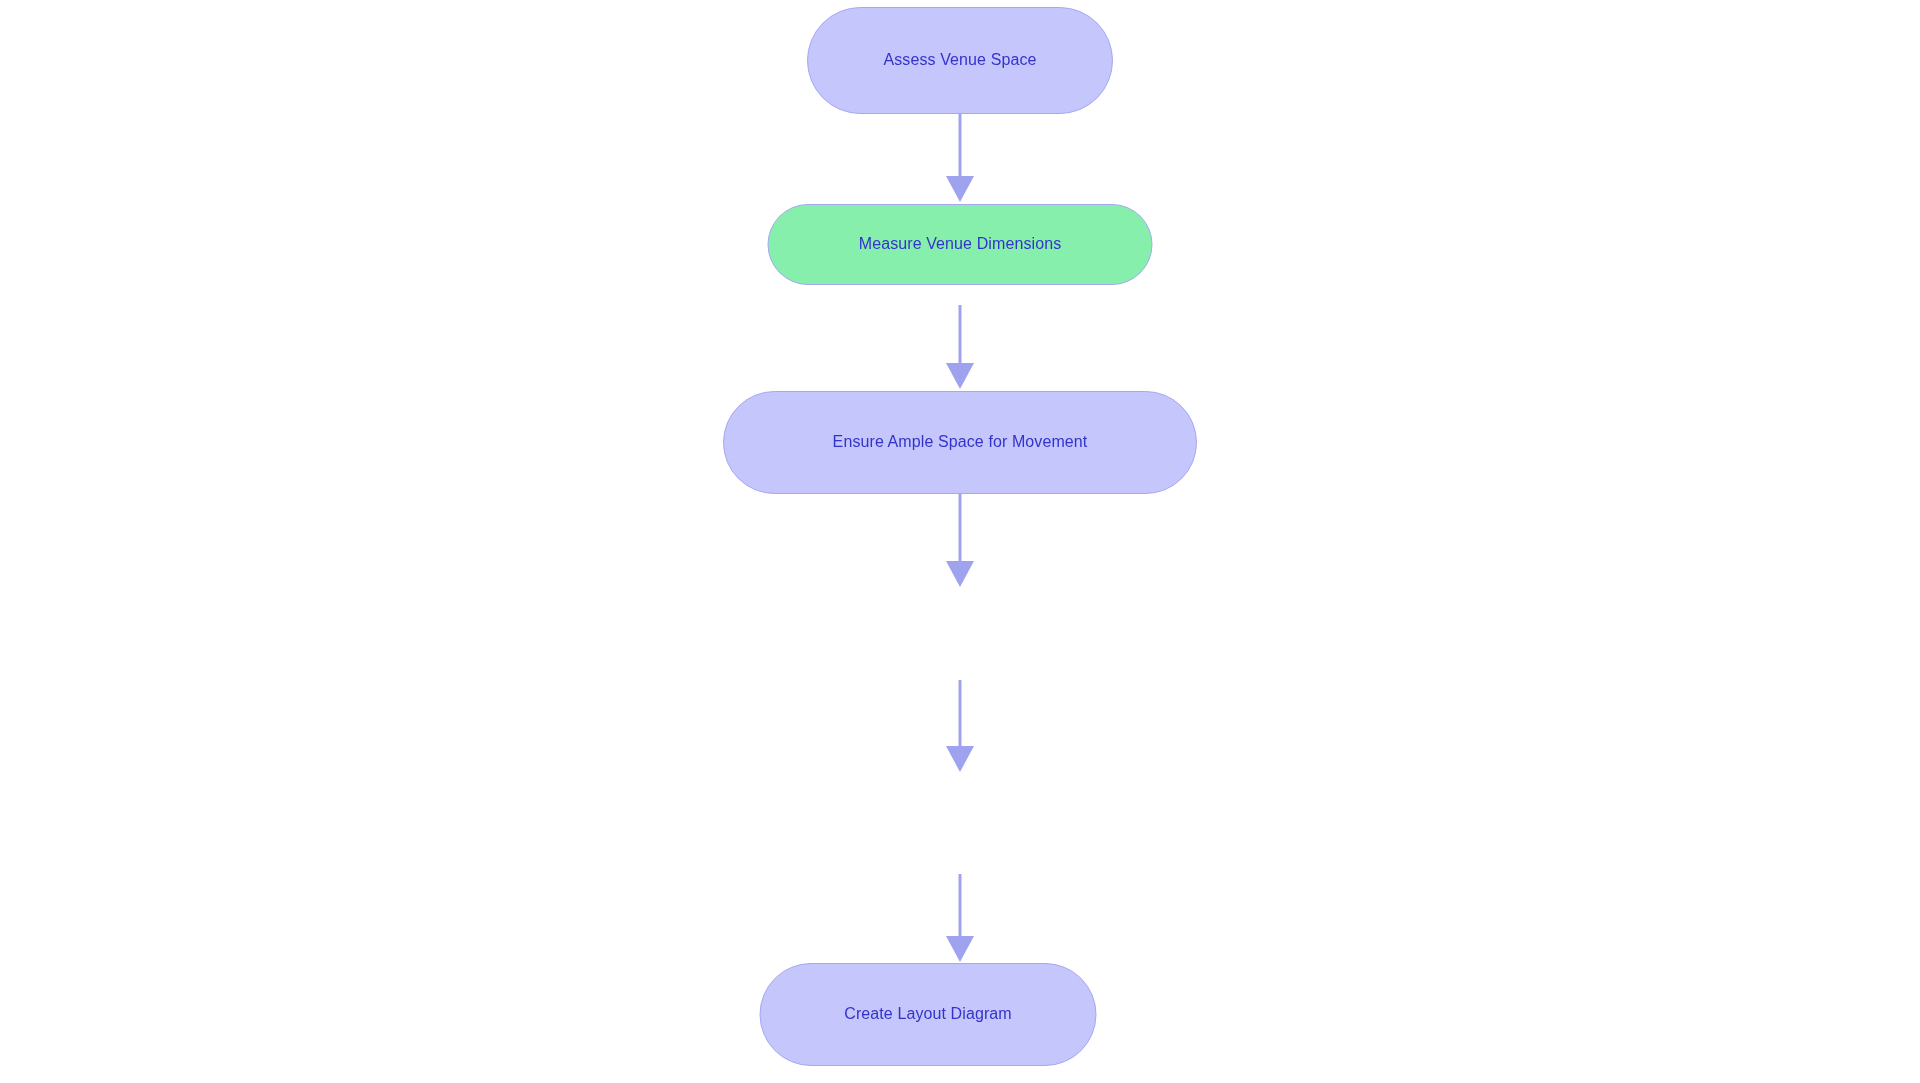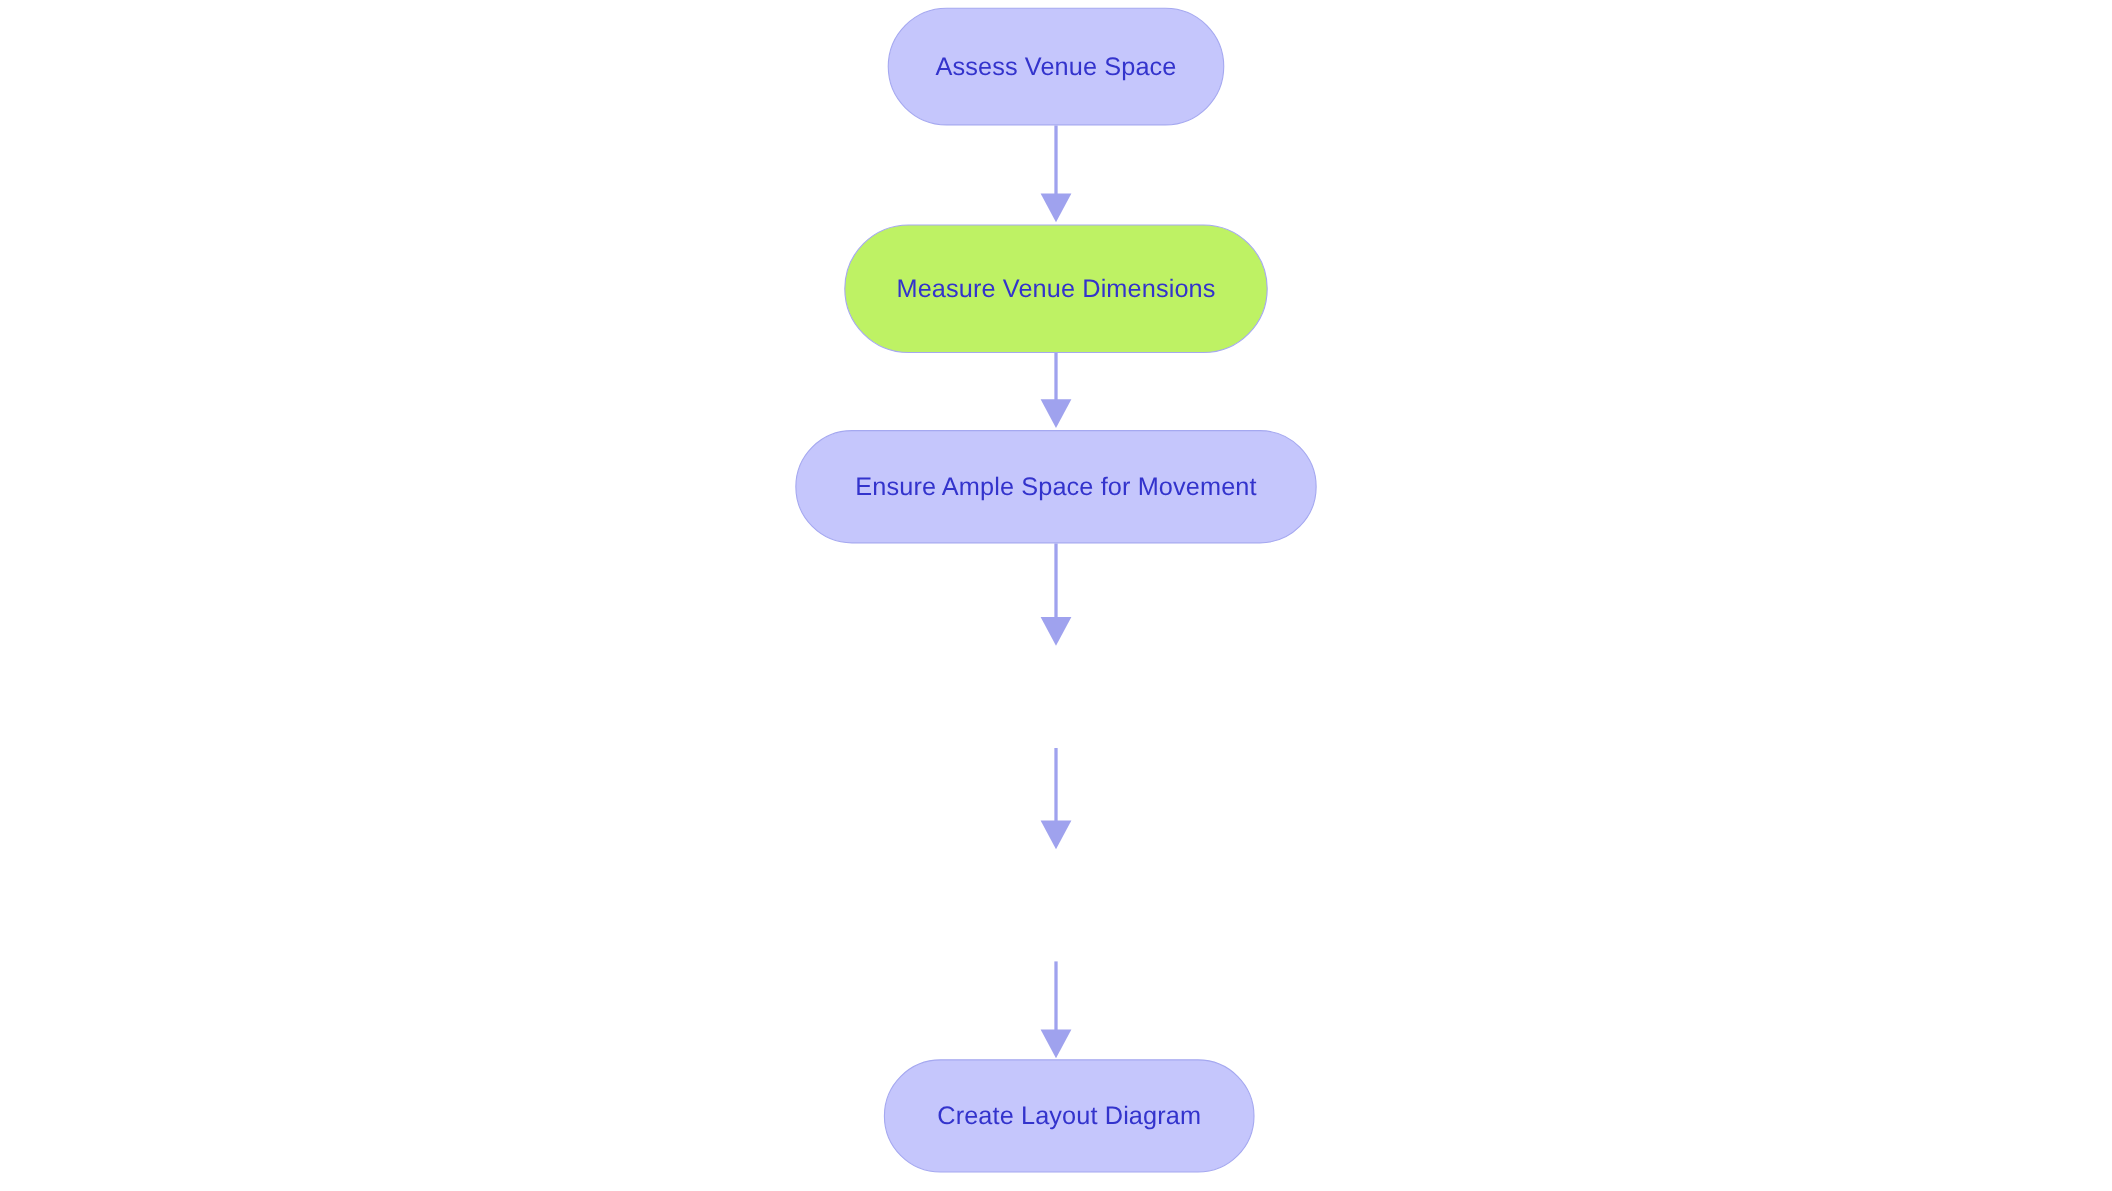--- a/index.html
+++ b/index.html
@@ -42,21 +42,21 @@
     align-items: center;
     justify-content: center;
     background: #c5c6fc;
     border: 1.6px solid #a5a8f0;
     border-radius: 999px;
     transform: translateX(-50%);
   }
   .flow-node-label {
     color: #3333cc;
     font-family: "Liberation Sans", sans-serif;
-    font-size: 23px;
+    font-size: 16px;
     font-weight: 400;
     letter-spacing: 0.1px;
     white-space: nowrap;
     line-height: 1;
     user-select: none;
   }
 </style>
 </head>
 <body>
 
@@ -82,24 +82,24 @@
       <g>
         <line x1="960" y1="874" x2="960" y2="940" stroke="#9fa2ee" stroke-width="3"></line>
         <polygon points="946,936 974,936 960,962" fill="#9fa2ee"></polygon>
       </g>
     </svg>
 
   <div class="node-layer">
     <div class="flow-node" style="left: 960px; top: 6.5px; width: 306px; height: 107px; background: rgb(197, 198, 252); border-color: rgb(165, 168, 240);">
       <span class="flow-node-label" style="color: rgb(51, 51, 204);">Assess Venue Space</span>
     </div>
-    <div class="flow-node" style="left: 960px; top: 203.5px; width: 385px; height: 117px; background: #bef264; border-color: rgb(165, 168, 240); align-items: center;">
+    <div class="flow-node" style="left: 960px; top: 203.5px; width: 385px; height: 81px; background: #86efac; border-color: rgb(165, 168, 240); align-items: center;">
       <span class="flow-node-label" style="color: rgb(51, 51, 204);">Measure Venue Dimensions</span>
     </div>
     <div class="flow-node" style="left: 960px; top: 390.5px; width: 474px; height: 103px; background: rgb(197, 198, 252); border-color: rgb(165, 168, 240);">
       <span class="flow-node-label" style="color: rgb(51, 51, 204);">Ensure Ample Space for Movement</span>
     </div>
-    <div class="flow-node" style="left: 972px; top: 962.5px; width: 337px; height: 103px; background: rgb(197, 198, 252); border-color: rgb(165, 168, 240);">
+    <div class="flow-node" style="left: 928px; top: 962.5px; width: 337px; height: 103px; background: rgb(197, 198, 252); border-color: rgb(165, 168, 240);">
       <span class="flow-node-label" style="color: rgb(51, 51, 204);">Create Layout Diagram</span>
     </div>
   </div>
 
 </div>
 
 </body></html>

